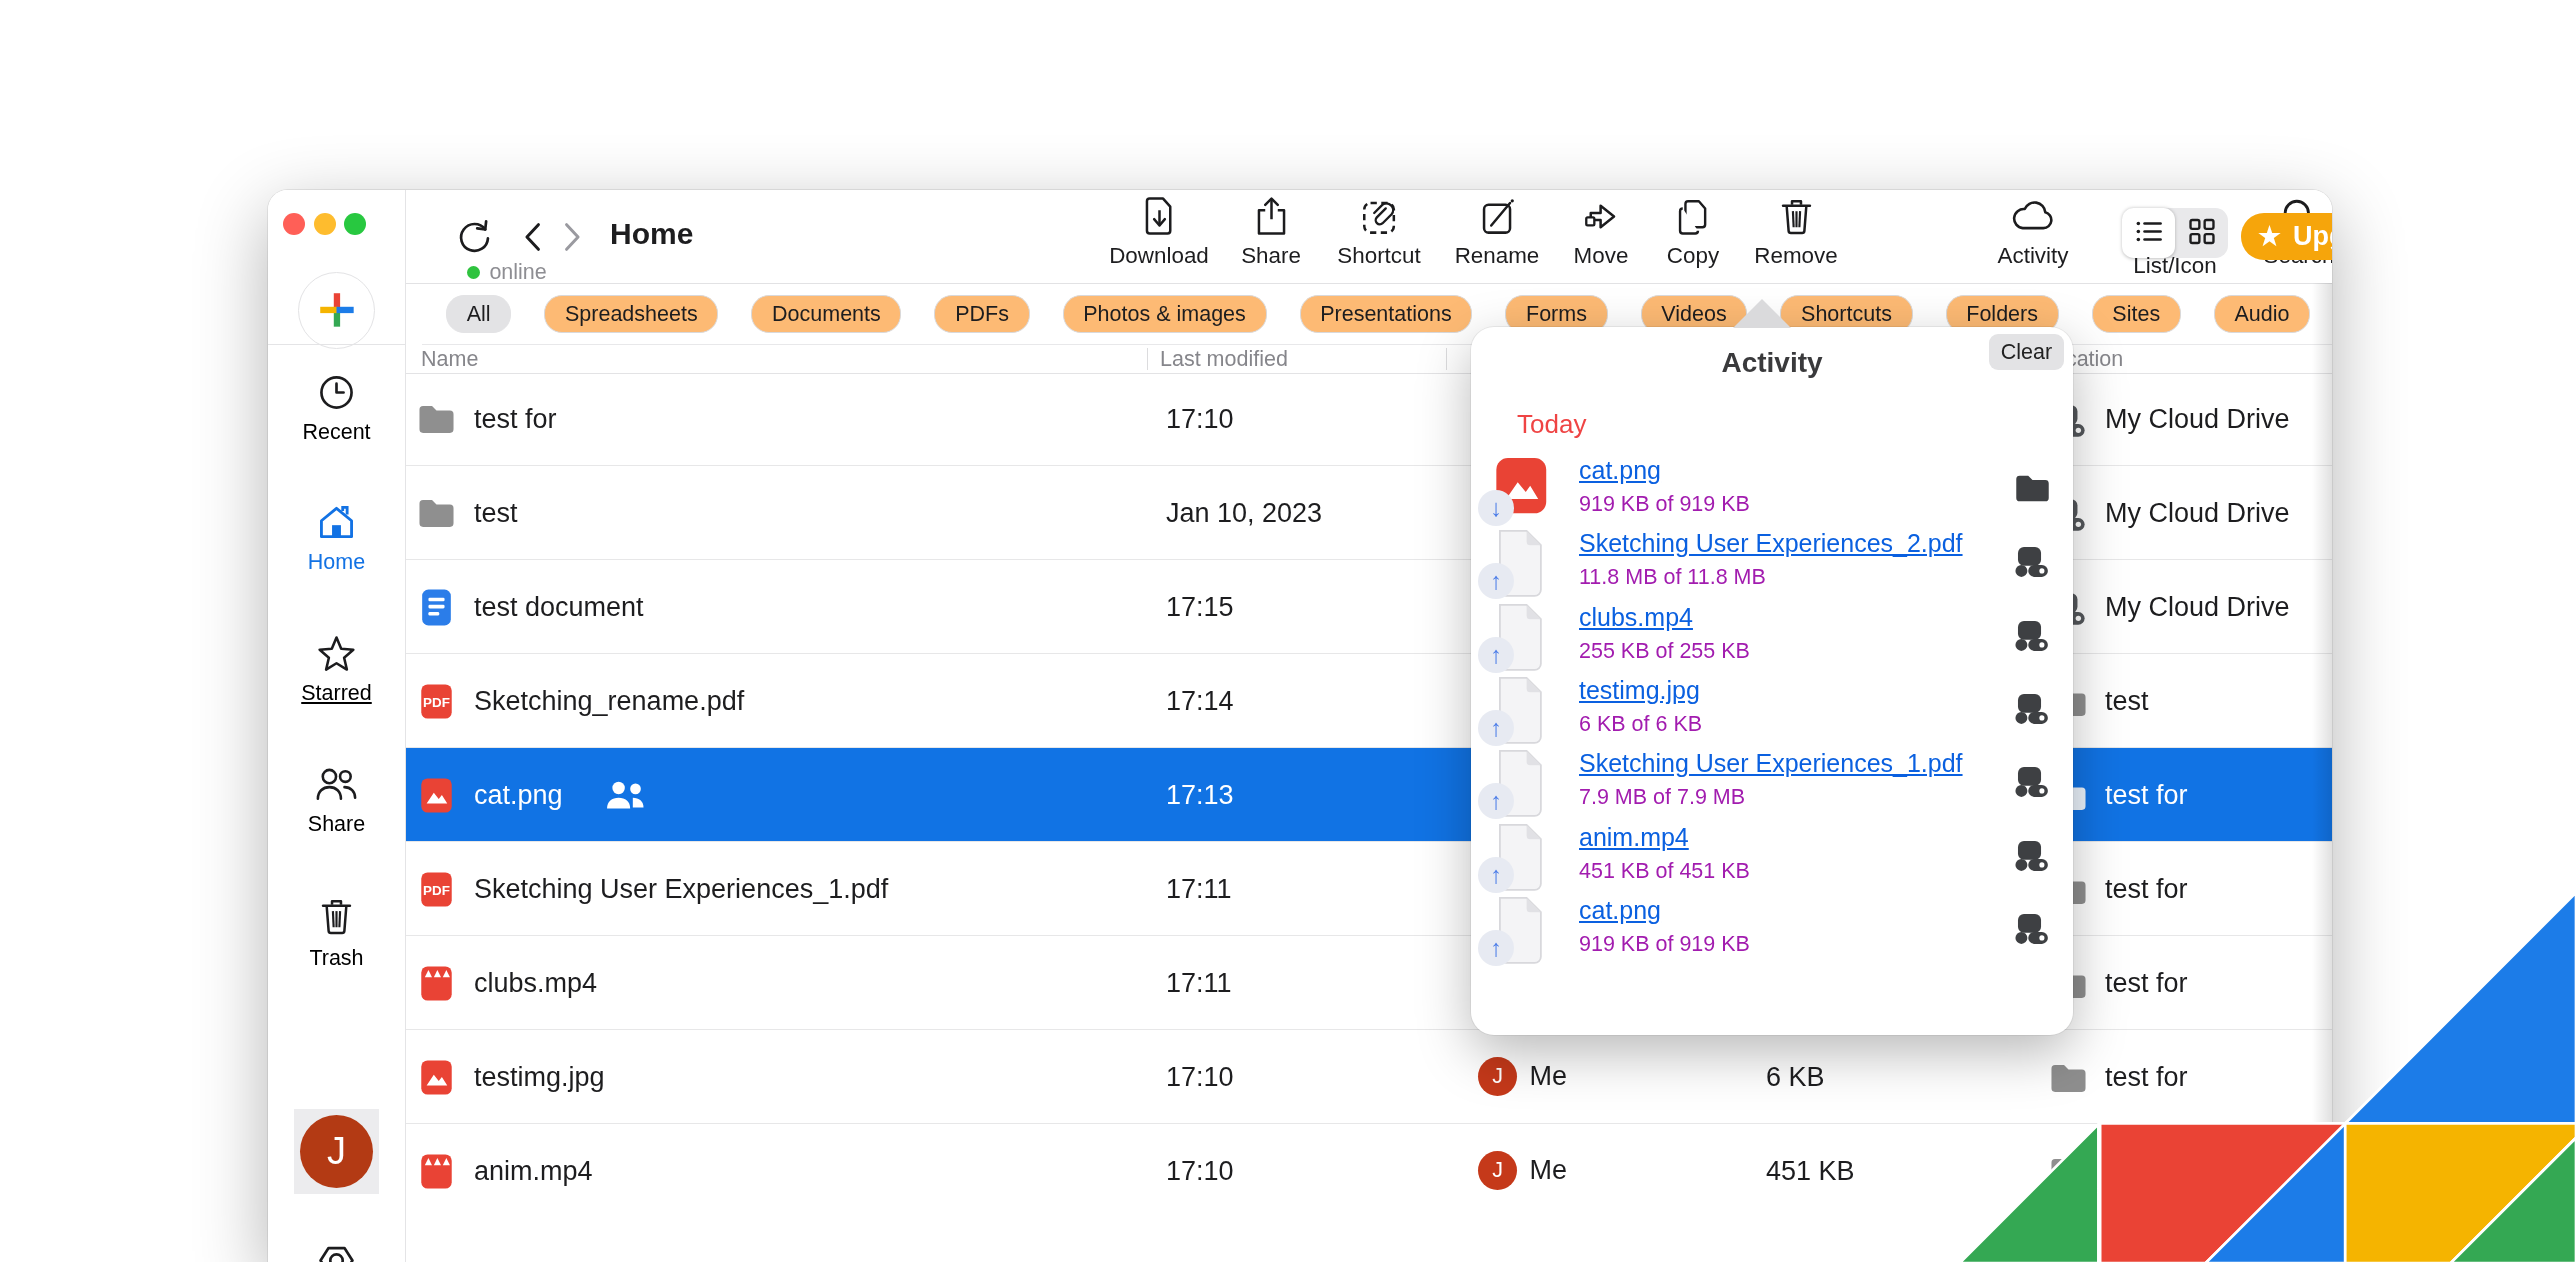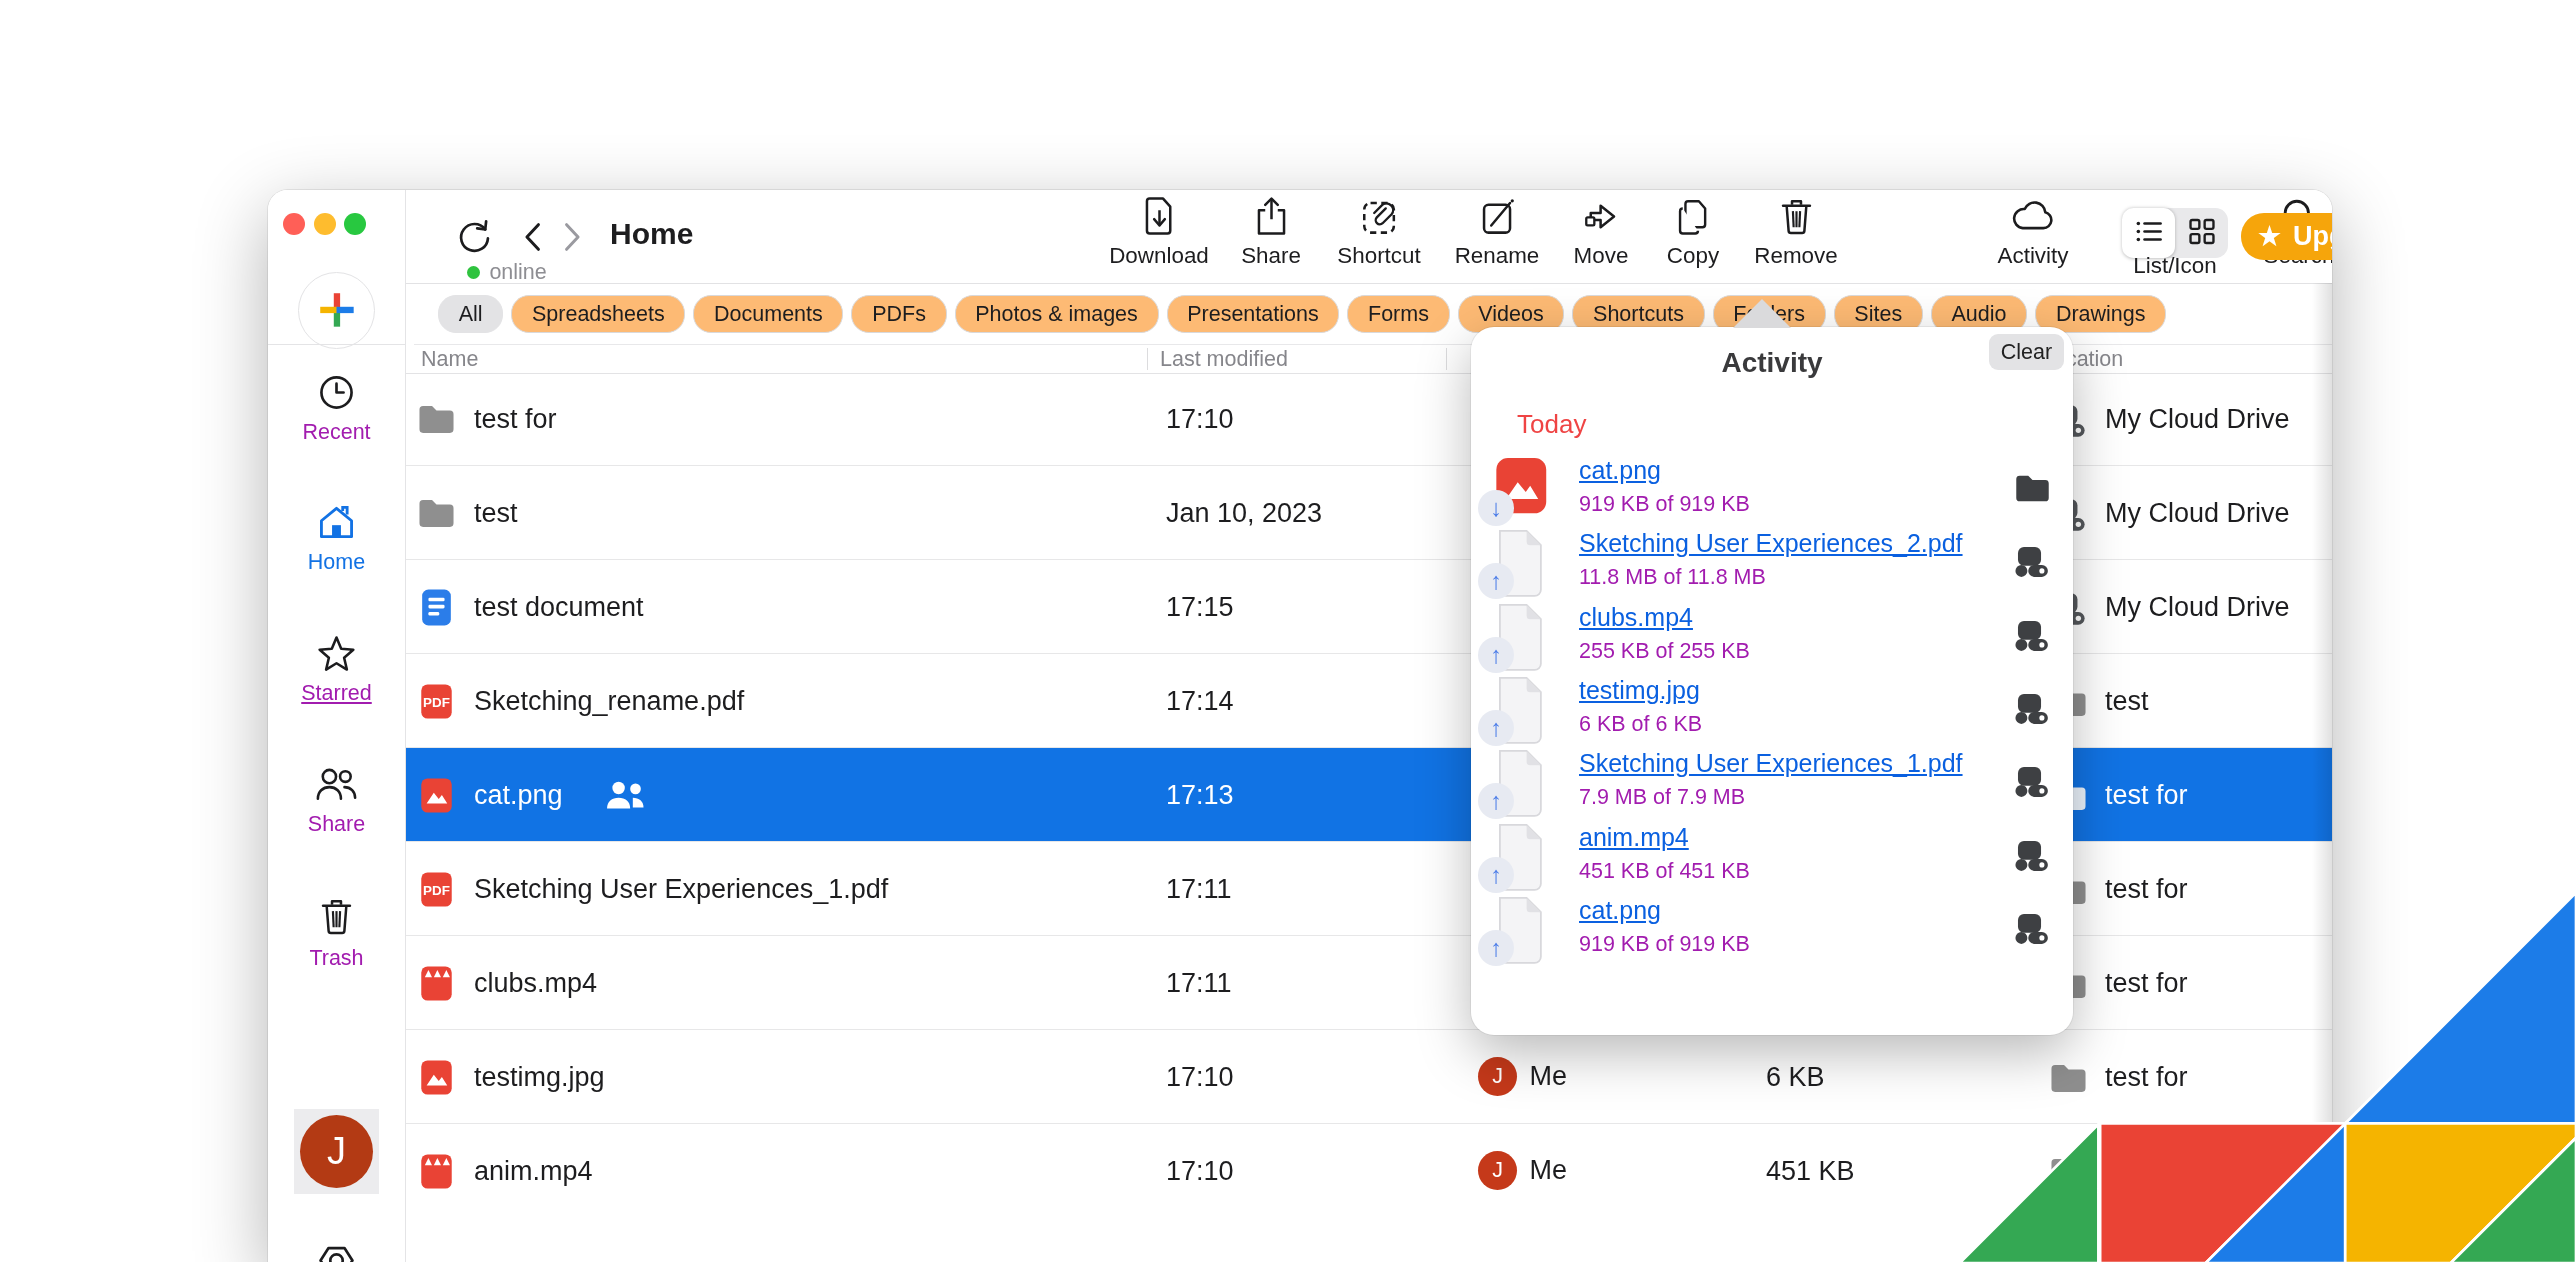--- a/index.html
+++ b/index.html
@@ -10,21 +10,21 @@
   #appwin{position:absolute;left:268px;top:190px;width:2064px;height:1073px;
           background:#fff;border-radius:19.7px 19.7px 0 0;
           box-shadow:0 21.5px 72px rgba(0,0,0,.30),0 0 0 0.9px rgba(0,0,0,.08);z-index:10;overflow:hidden;}
   #sidebar{position:absolute;left:0;top:0;width:137px;height:1073px;border-right:0.9px solid #e4e4e6;background:#fff;}
   #main{position:absolute;left:138px;top:0;right:0;height:1073px;}
 
   .tl{position:absolute;top:23px;width:22.4px;height:22.4px;border-radius:50%;}
   #sb-divider{position:absolute;left:0;top:154px;width:137px;height:0.9px;background:#e4e4e6;}
   .plus-wrap{position:absolute;left:30px;top:82px;width:75px;height:75px;border-radius:50%;
              border:1.8px solid #e3e3e5;display:flex;align-items:center;justify-content:center;background:#fff;}
-  .sb-item{position:absolute;left:0;width:137px;text-align:center;font-size:21.5px;color:#a21caf;}
+  .sb-item{position:absolute;left:0;width:137px;text-align:center;font-size:21.5px;color:#000000;}
   .sb-item .ic{display:block;margin:0 auto 1.8px auto;}
   .sb-item.active{color:#1272e4;}
   .avatar-box{position:absolute;left:26px;top:919px;width:85px;height:85px;background:#ececee;
               display:flex;align-items:center;justify-content:center;}
   .avatar{width:73px;height:73px;border-radius:50%;background:#b33a14;color:#fff;font-size:38px;
           display:flex;align-items:center;justify-content:center;}
 
   
   #toolbar{position:absolute;left:0;top:0;right:0;height:93px;border-bottom:0.9px solid #e2e2e4;background:#fff;}
   #win-title{position:absolute;left:204px;top:27px;font-size:30px;font-weight:600;}
@@ -36,21 +36,21 @@
   .seg{position:absolute;left:1716px;top:18px;width:106px;height:50px;background:#e9e9eb;border-radius:12.5px;
        display:flex;align-items:center;}
   .seg .cell{width:53px;height:50px;display:flex;align-items:center;justify-content:center;}
   .seg .cell.sel{background:#fff;border-radius:11.6px;box-shadow:0 0.9px 3.6px rgba(0,0,0,.25);}
   .seg-lbl{position:absolute;left:1702px;top:63px;width:134px;text-align:center;font-size:22.4px;}
   .upgrade{position:absolute;left:1835px;top:23px;width:177px;height:47px;border-radius:23px;background:#f6a50b;
            color:#fff;font-size:27px;font-weight:700;display:flex;align-items:center;justify-content:center;gap:10.7px;}
   .upgrade .star{font-size:29px;line-height:1;}
 
   
-  #chips{position:absolute;left:8px;top:94px;right:0;height:60px;display:flex;align-items:center;gap:8px;
+  #chips{position:absolute;left:16px;top:94px;right:0;height:60px;display:flex;align-items:center;gap:33px;
          padding-left:24px;overflow:hidden;white-space:nowrap;border-bottom:0.9px solid #e8e8ea;}
   .chip{flex:0 0 auto;height:36px;padding:0 19.7px;border-radius:18px;border:1.3px solid #d9d9db;background:#fdba74;
         font-size:21.5px;display:flex;align-items:center;}
   .chip.sel{background:#e3e3e5;border-color:#e3e3e5;}
 
   
   #listhead{position:absolute;left:0;top:155px;right:0;height:28px;border-bottom:0.9px solid #e3e3e5;
             font-size:21.5px;color:#86868b;}
   #listhead .hsep{position:absolute;top:2.7px;bottom:2.7px;width:0.9px;background:#dcdcde;}
 

